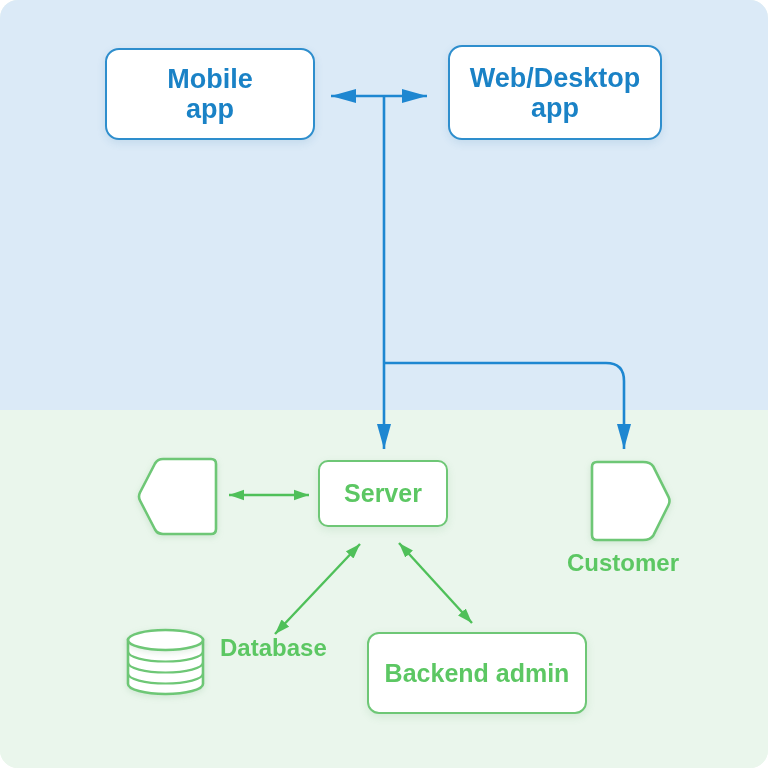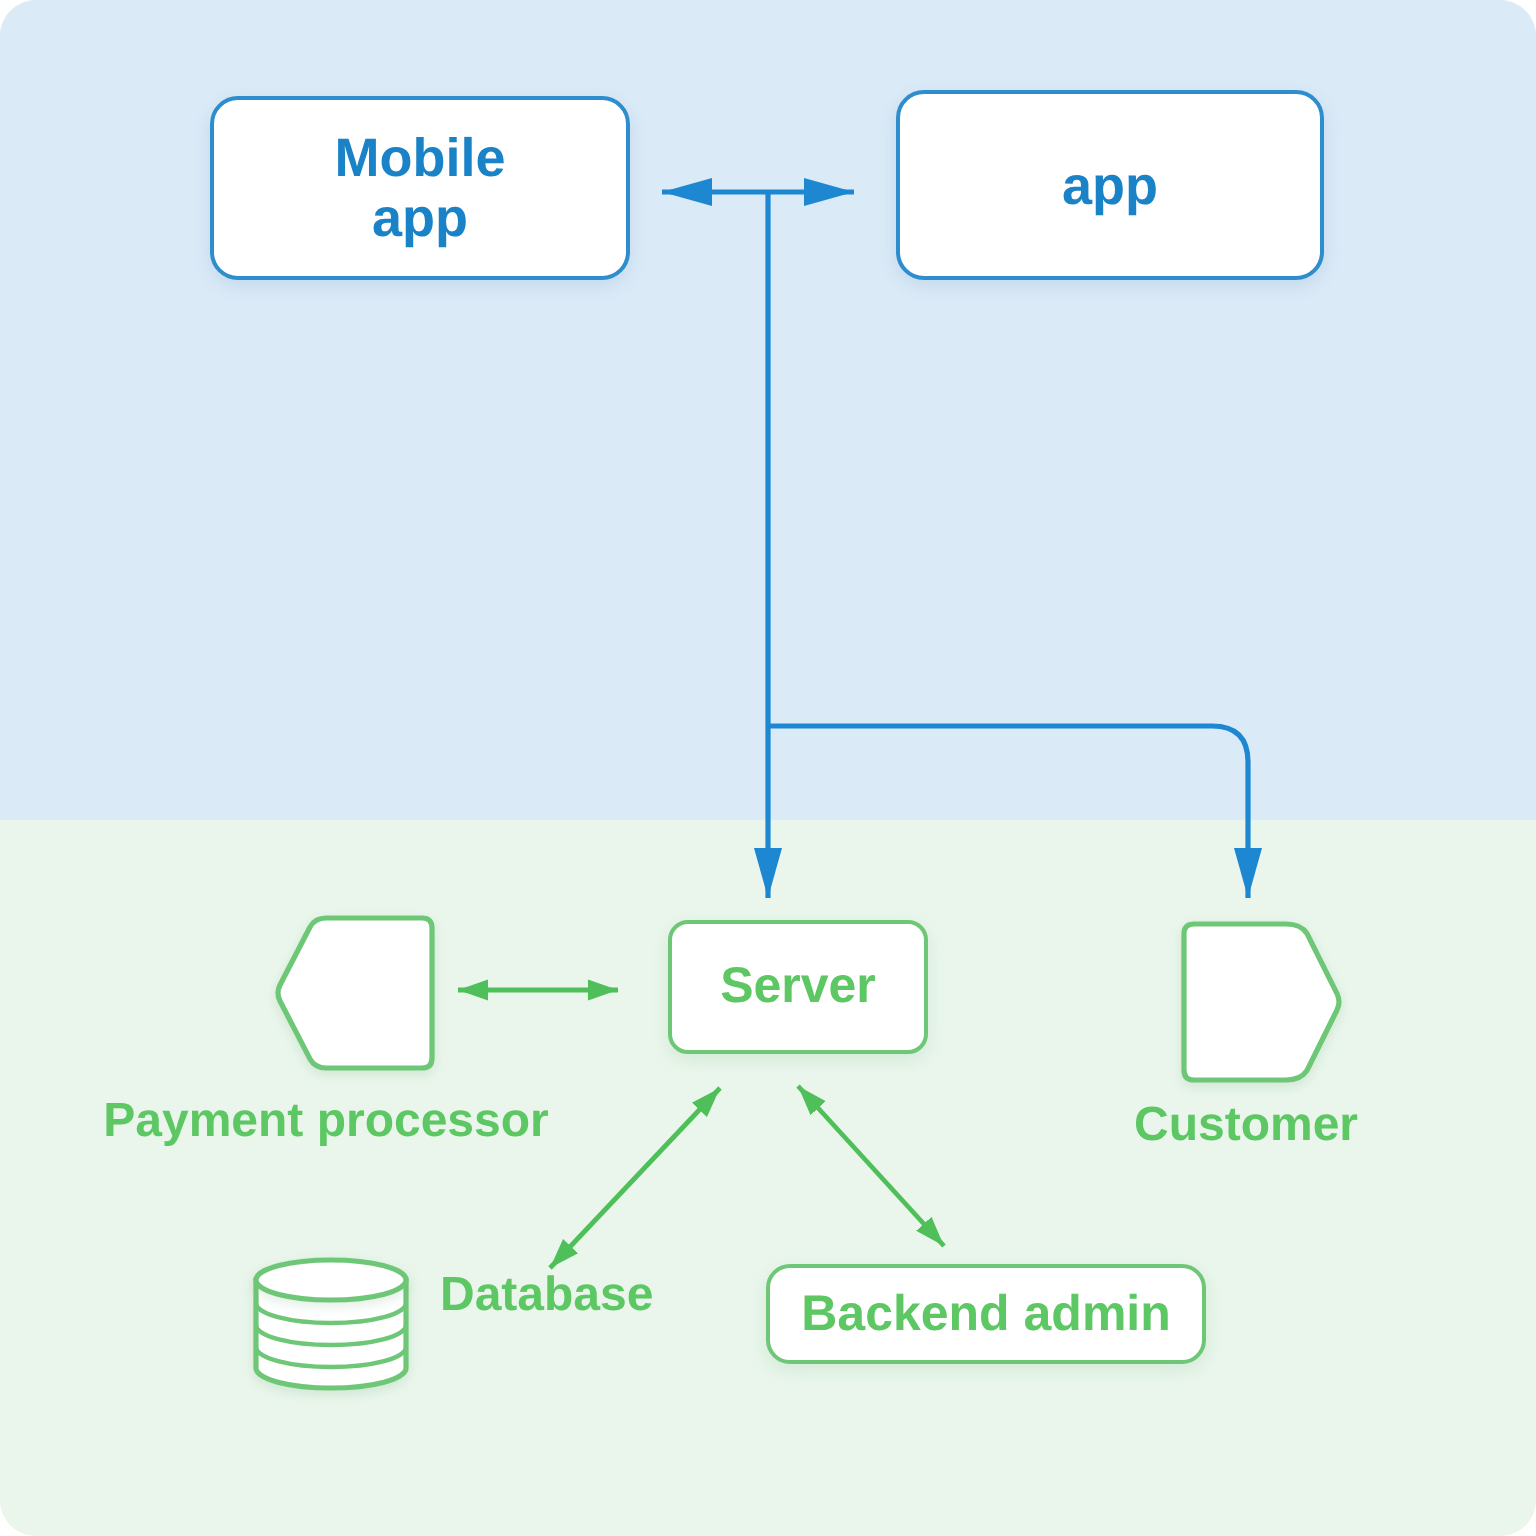--- a/index.html
+++ b/index.html
@@ -49,26 +49,25 @@
     color: var(--blue-text, #1a82c6);
     font-size: 27px;
     line-height: 30px;
     border-radius: 14px;
     box-shadow: 0 3px 9px rgba(50, 120, 180, 0.14);
   }
   .node-green {
     border: 2.6px solid var(--green-border, #6ec776);
     color: var(--green-text, #5cc763);
     box-shadow: 0 3px 9px rgba(80, 160, 90, 0.14);
-    margin-left: 16px;
   }
   #node-mobile-app   { left: 105px; top: 48px;  width: 210px; height: 92px; }
   #node-web-desktop  { left: 448px; top: 45px;  width: 214px; height: 95px; }
   #node-server       { left: 318px; top: 460px; width: 130px; height: 67px; border-radius: 10px; font-size: 25px; }
-  #node-backend-admin{ left: 367px; top: 632px; width: 220px; height: 50px; border-radius: 12px; font-size: 25px; }
+  #node-backend-admin{ left: 367px; top: 632px; width: 220px; height: 82px; border-radius: 12px; font-size: 25px; }
 
   .free-label {
     position: absolute;
     font-weight: 700;
     color: var(--green-text, #5cc763);
     font-size: 24px;
     line-height: 30px;
     text-align: center;
   }
   #label-payment  { left: 32px;  top: 546px; width: 262px; }
@@ -119,32 +118,32 @@
       <ellipse cx="165.5" cy="640" rx="37.5" ry="10" class="shape"></ellipse>
     </g>
   </svg>
 
   <div class="node node-blue" id="node-mobile-app">
     <span>Mobile</span>
     <span>app</span>
   </div>
 
   <div class="node node-blue" id="node-web-desktop">
+    <span>Web/Desktop</span>
     <span>app</span>
   </div>
 
   <div class="node node-green" id="node-server">
     <span>Server</span>
   </div>
 
   <div class="node node-green" id="node-backend-admin">
     <span>Backend admin</span>
   </div>
 
-  <div class="free-label" id="label-payment">Payment processor</div>
 
   <div class="free-label" id="label-customer">
     <div>Customer</div>
   </div>
 
   <div class="free-label" id="label-database">Database</div>
 
 </div>
 
 </body></html>

